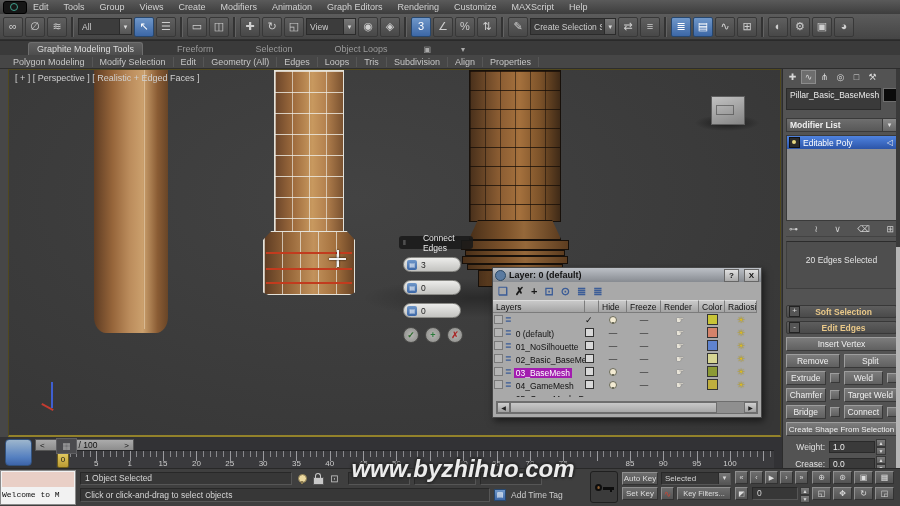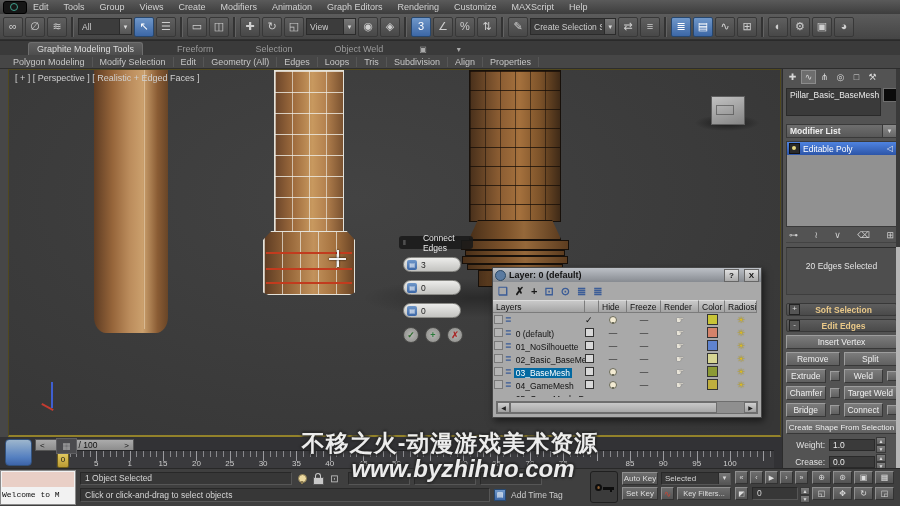--- a/index.html
+++ b/index.html
@@ -108,21 +108,21 @@
   .ld-tool.dark{color:#1a1a1a;}
   #ld-head{display:flex;height:13px;}
   .lcol{box-sizing:border-box;background:linear-gradient(#c9c9c9,#a4a4a4);border-right:1px solid #7c7c7c;
     border-top:1px solid #dcdcdc;border-bottom:1px solid #7c7c7c;padding-left:3px;line-height:12px;overflow:hidden;}
   .w0{width:92px;}.w1{width:14px;}.w2{width:28px;}.w3{width:34px;}.w4{width:38px;}.w5{width:26px;}.w6{width:32px;}
   #ld-rows{height:84px;overflow:hidden;}
   .lrow{display:flex;height:13px;align-items:center;}
   .lcell{box-sizing:border-box;display:flex;align-items:center;overflow:hidden;}
   .lcell.name{padding-left:1px;gap:2px;}
   .lname{padding:0 2px;white-space:nowrap;margin-top:28px;}
-  .lrow.sel .lname{background:#0369a1;color:#fff;}
+  .lrow.sel .lname{background:#a21caf;color:#fff;}
   .lexp{width:7px;height:7px;border:1px solid #7a7a7a;background:#b5b5b5;flex:0 0 auto;}
   .licon{color:#3c5d97;font-size:8px;flex:0 0 auto;}
   .lchk{font-size:9px;}
   .lbox{width:7px;height:7px;border:1px solid #333;background:#d8d8d8;}
   .bulb{width:6px;height:6px;border-radius:50%;background:#f2ead2;border:1px solid #6a6a5a;position:relative;}
   .bulb::after{content:"";position:absolute;left:1.5px;top:5px;width:2px;height:3px;background:#6a6a5a;}
   .ldash{color:#555;font-weight:bold;}
   .lhand{font-size:9px;color:#e8e4d8;text-shadow:0 0 1px #333;}
   .lsw{width:9px;height:9px;border:1px solid #333;}
   .lamp{color:#d8b92a;font-size:9px;text-shadow:0 0 1px #664;}
@@ -130,37 +130,37 @@
     border:1px solid #6e6e6e;display:flex;align-items:stretch;}
   .scr-ar{width:11px;background:linear-gradient(#d0d0d0,#a0a0a0);border:1px solid #6e6e6e;font-size:6px;
     display:flex;align-items:center;justify-content:center;color:#222;}
   #ld-thumb{width:205px;background:linear-gradient(#c8c8c8,#a8a8a8);border:1px solid #6e6e6e;}
   
   #panel{position:absolute;left:782px;top:69px;width:118px;height:399px;background:#535353;
     border-left:1px solid #2c2c2c;box-sizing:border-box;font-size:8.5px;color:#ddd;z-index:2;}
   #ptabs{display:flex;gap:1px;padding:1px 2px;height:15px;}
   .ptab{width:15px;height:14px;display:flex;align-items:center;justify-content:center;font-size:9px;color:#d8d8d8;}
   .ptab.active{background:#6e6e6e;border:1px solid #8c8c8c;box-sizing:border-box;}
-  #namerow{display:flex;margin:2px 3px 8px;height:28px;}
+  #namerow{display:flex;margin:2px 3px 8px;height:22px;}
   #objname{flex:1;background:#3a3a3a;border:1px solid #2a2a2a;color:#eaeaea;padding-left:3px;line-height:12px;}
   #objcolor{width:14px;height:14px;background:#0b0b0b;border:1px solid #6e6e6e;margin-left:2px;box-sizing:border-box;}
   #modlist{display:flex;margin:3px 3px 0;height:14px;}
   #modlist .f{flex:1;background:linear-gradient(#6e6e6e,#585858);border:1px solid #3a3a3a;color:#f0f0f0;
     font-weight:bold;padding-left:3px;line-height:12px;}
   #modlist .caret{width:13px;background:linear-gradient(#8a8a8a,#666);border:1px solid #3a3a3a;border-left:none;
     font-size:6px;display:flex;align-items:center;justify-content:center;}
   #stack{margin:3px 3px 0;height:86px;background:#919191;border:1px solid #3a3a3a;box-sizing:border-box;}
   #stackrow{height:13px;background:linear-gradient(#4f83e0,#2c55a8);color:#fff;display:flex;align-items:center;
     gap:3px;padding-left:2px;}
   #stackrow .bulbic{width:9px;height:9px;background:#2a2a2a;border:1px solid #111;position:relative;flex:0 0 auto;}
   #stackrow .bulbic::after{content:"";position:absolute;left:2px;top:2px;width:4px;height:4px;border-radius:50%;background:#e8d880;}
   #stackrow .pinarrow{margin-left:auto;margin-right:3px;color:#e8e8e8;font-size:8px;}
   #stackbtns{display:flex;justify-content:space-between;align-items:center;margin:1px 3px 0;padding:0 3px;
     height:14px;border-bottom:1px solid #434343;color:#d0d0d0;font-size:9px;}
-  #selbox{margin:4px 3px 8px;height:48px;background:#4e4e4e;border:1px solid #3e3e3e;border-top-color:#2c2c2c;
+  #selbox{margin:4px 3px 16px;height:48px;background:#4e4e4e;border:1px solid #3e3e3e;border-top-color:#2c2c2c;
     display:flex;justify-content:center;padding-top:13px;box-sizing:border-box;color:#e4e4e4;}
   .rollout{display:flex;align-items:center;margin:3px 3px 0;height:13px;background:linear-gradient(#5e5e5e,#4a4a4a);
     border:1px solid #383838;border-radius:2px;box-sizing:border-box;}
   .rollout .pm{width:9px;height:9px;margin:0 2px;background:#555;border:1px solid #222;color:#ddd;font-size:8px;
     line-height:7px;text-align:center;}
   .rollout .rtxt{flex:1;text-align:center;color:#e9c888;font-weight:bold;margin-right:11px;}
   .prow{display:flex;gap:4px;margin:3px 3px 0;height:14px;align-items:center;}
   .pbtn{flex:1;height:14px;background:linear-gradient(#7c7c7c,#606060);border:1px solid;
     border-color:#9d9d9d #383838 #383838 #9d9d9d;color:#f0f0f0;font-size:8.5px;
     display:flex;align-items:center;justify-content:center;box-sizing:border-box;border-radius:1px;white-space:nowrap;}
@@ -318,21 +318,21 @@
         <div class="ibtn">▣</div>
         <div class="ibtn">◕</div>
       </div>
   </div>
 
   <div id="ribbon-tabs">
     <div id="ribbon-tabs-list" style="display:flex;gap:26px;align-items:flex-end;">
         <div class="rtab active">Graphite Modeling Tools</div>
         <div class="rtab">Freeform</div>
         <div class="rtab">Selection</div>
-        <div class="rtab">Object Weld</div>
+        <div class="rtab">Object Loops</div>
       </div>
     <span class="rmini">▣</span>
     <span class="rmini">▾</span>
   </div>
   <div id="ribbon-sub">
       <div class="rsub">Polygon Modeling</div>
       <div class="rsub">Modify Selection</div>
       <div class="rsub">Edit</div>
       <div class="rsub">Geometry (All)</div>
       <div class="rsub">Edges</div>
@@ -772,15 +772,14 @@
         <span>▼</span>
       </div>
     <div id="navbot">
         <div class="sbtn nv">◱</div>
         <div class="sbtn nv">✥</div>
         <div class="sbtn nv">↻</div>
         <div class="sbtn nv">◲</div>
       </div>
   </div>
 
-  <div class="wm" id="wm1">不移之火-动漫游戏美术资源</div>
   <div class="wm" id="wm2">www.byzhihuo.com</div>
 </div>
 
 </body></html>

